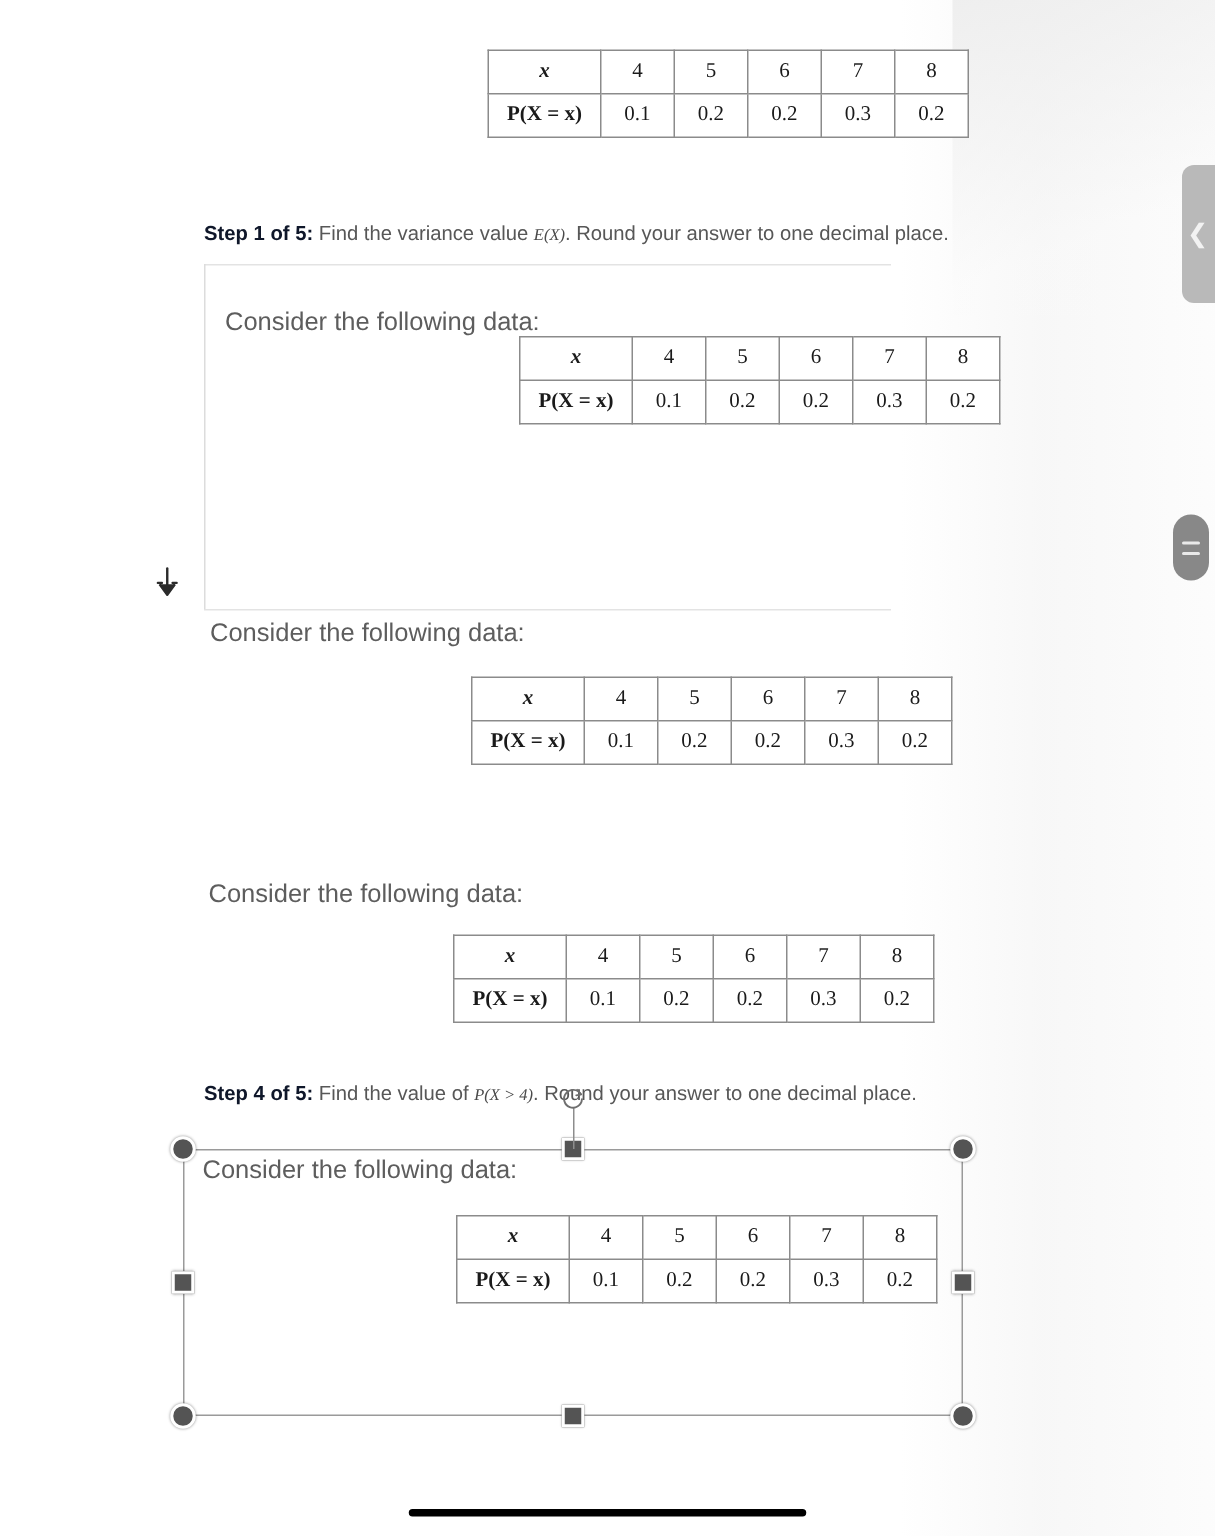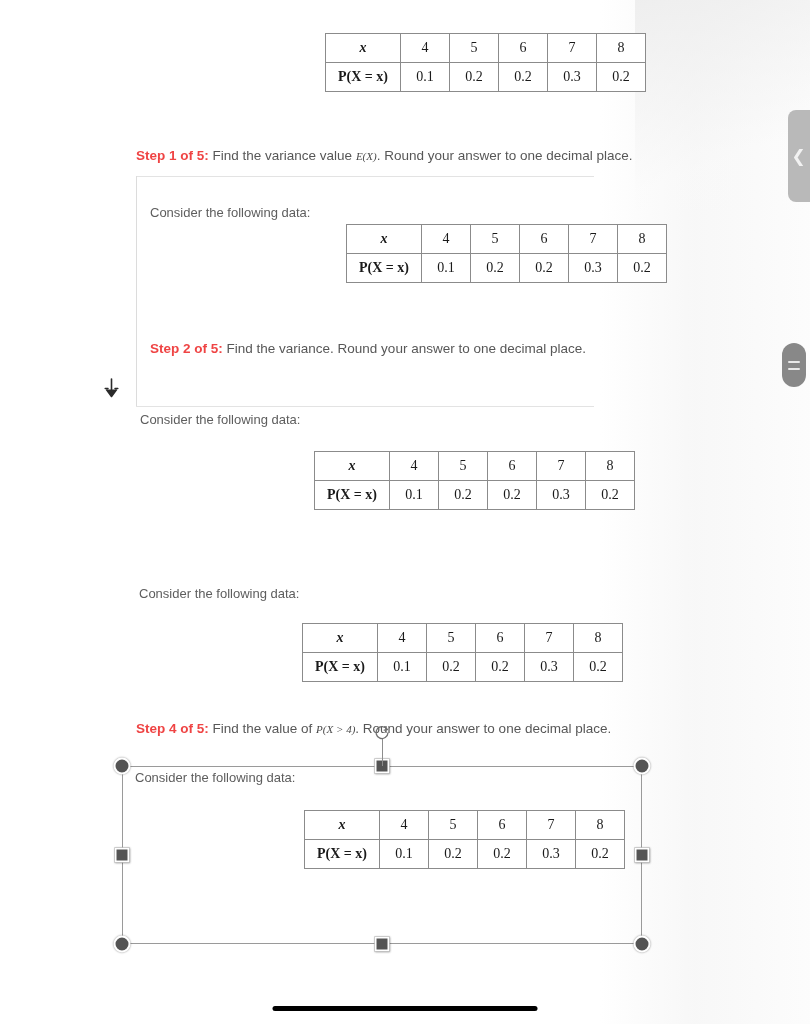--- a/index.html
+++ b/index.html
@@ -78,32 +78,32 @@
   }
 
   
   .step-line {
     font-size: 13.5px;
     color: #575757;
     line-height: 1.35;
     white-space: nowrap;
   }
   .step-line b {
-    color: #ef4444;
+    color: #0f172a;
     font-weight: bold;
   }
   .mth {
     font-family: "Liberation Serif", serif;
     font-style: italic;
     font-size: 11px;
     color: #4a4a4a;
   }
 
   .consider {
-    font-size: 13px;
+    font-size: 17px;
     color: #5d5d5d;
     line-height: 1.35;
     white-space: nowrap;
   }
 
   .hrule {
     position: absolute;
     height: 1px;
     background: #e3e3e3;
   }
@@ -289,24 +289,20 @@
         <td class="val">0.1</td>
         <td class="val">0.2</td>
         <td class="val">0.2</td>
         <td class="val">0.3</td>
         <td class="val">0.2</td>
       </tr>
     </tbody>
       </table>
   </div>
 
-  <div class="step-line" style="position:absolute; left:150px; top:340px;">
-    <b>Step 2 of 5:</b>
-    <span>Find the variance. Round your answer to one decimal place.</span>
-  </div>
 
   <div class="hrule" style="left:136px; top:406px; width:458px;"></div>
 
   <div class="consider" style="position:absolute; left:140px; top:411px;">Consider the following data:</div>
 
   <div style="position:absolute; left:314px; top:451px;">
     <table class="dtable">
       <tbody>
           <tr>
         <td class="lbl"><span class="var">x</span></td>

